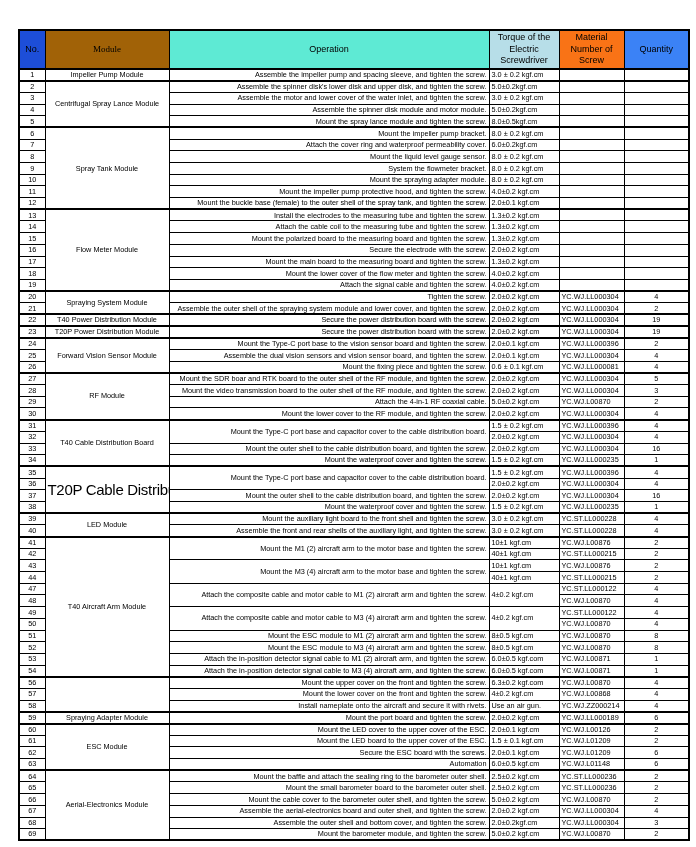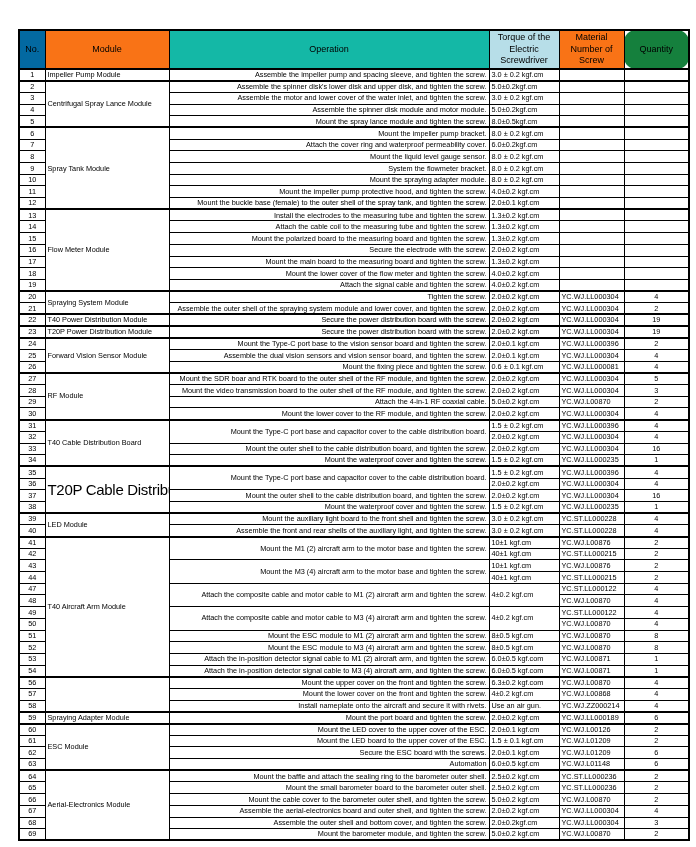--- a/index.html
+++ b/index.html
@@ -22,21 +22,21 @@
   thead th{
     height:37px;
     font-size:9px;font-weight:normal;
     text-align:center;vertical-align:middle;
     white-space:normal;line-height:1.3;
     background:#b7dee8;
   }
   tbody tr{height:11.7px;}
   tbody tr.group-start td{border-top:2px solid #000;}
   td.cell-no{text-align:center;}
-  td.cell-module{text-align:left;}
+  td.cell-module{text-align:center;}
   td.cell-module.module-large{font-size:15px;letter-spacing:-0.3px;}
   td.cell-op{text-align:right;}
   td.cell-torque{text-align:left;}
   td.cell-material{text-align:left;}
   td.cell-qty{text-align:center;}
 </style>
 </head>
 <body>
 
 <div class="sheet">
@@ -44,26 +44,26 @@
     <colgroup>
       <col style="width:26px">
       <col style="width:124px">
       <col style="width:320px">
       <col style="width:70px">
       <col style="width:65px">
       <col style="width:65px">
     </colgroup>
     <thead>
       <tr>
-        <th style="background: #0369a1;">No.</th>
-        <th style="background: #f97316;">Module</th>
-        <th style="background: #14b8a6;">Operation</th>
+        <th style="background: #1d4ed8;">No.</th>
+        <th style="background: #a16207; font-family: Liberation Serif, serif;">Module</th>
+        <th style="background: #5eead4;">Operation</th>
         <th style="background: rgb(183, 222, 232);">Torque of the Electric Screwdriver</th>
         <th style="background: #f97316;">Material Number of Screw</th>
-        <th style="background: #15803d; border-radius: 12px;">Quantity</th>
+        <th style="background: #3b82f6;">Quantity</th>
       </tr>
     </thead>
     <tbody>
         <tr class="group-start">
           <td class="cell-no">1</td>
           <td class="cell-module">Impeller Pump Module</td>
           <td class="cell-op">Assemble the impeller pump and spacing sleeve, and tighten the screw.</td>
           <td class="cell-torque">3.0 ± 0.2 kgf.cm</td>
           <td class="cell-material"></td>
           <td class="cell-qty"></td>

